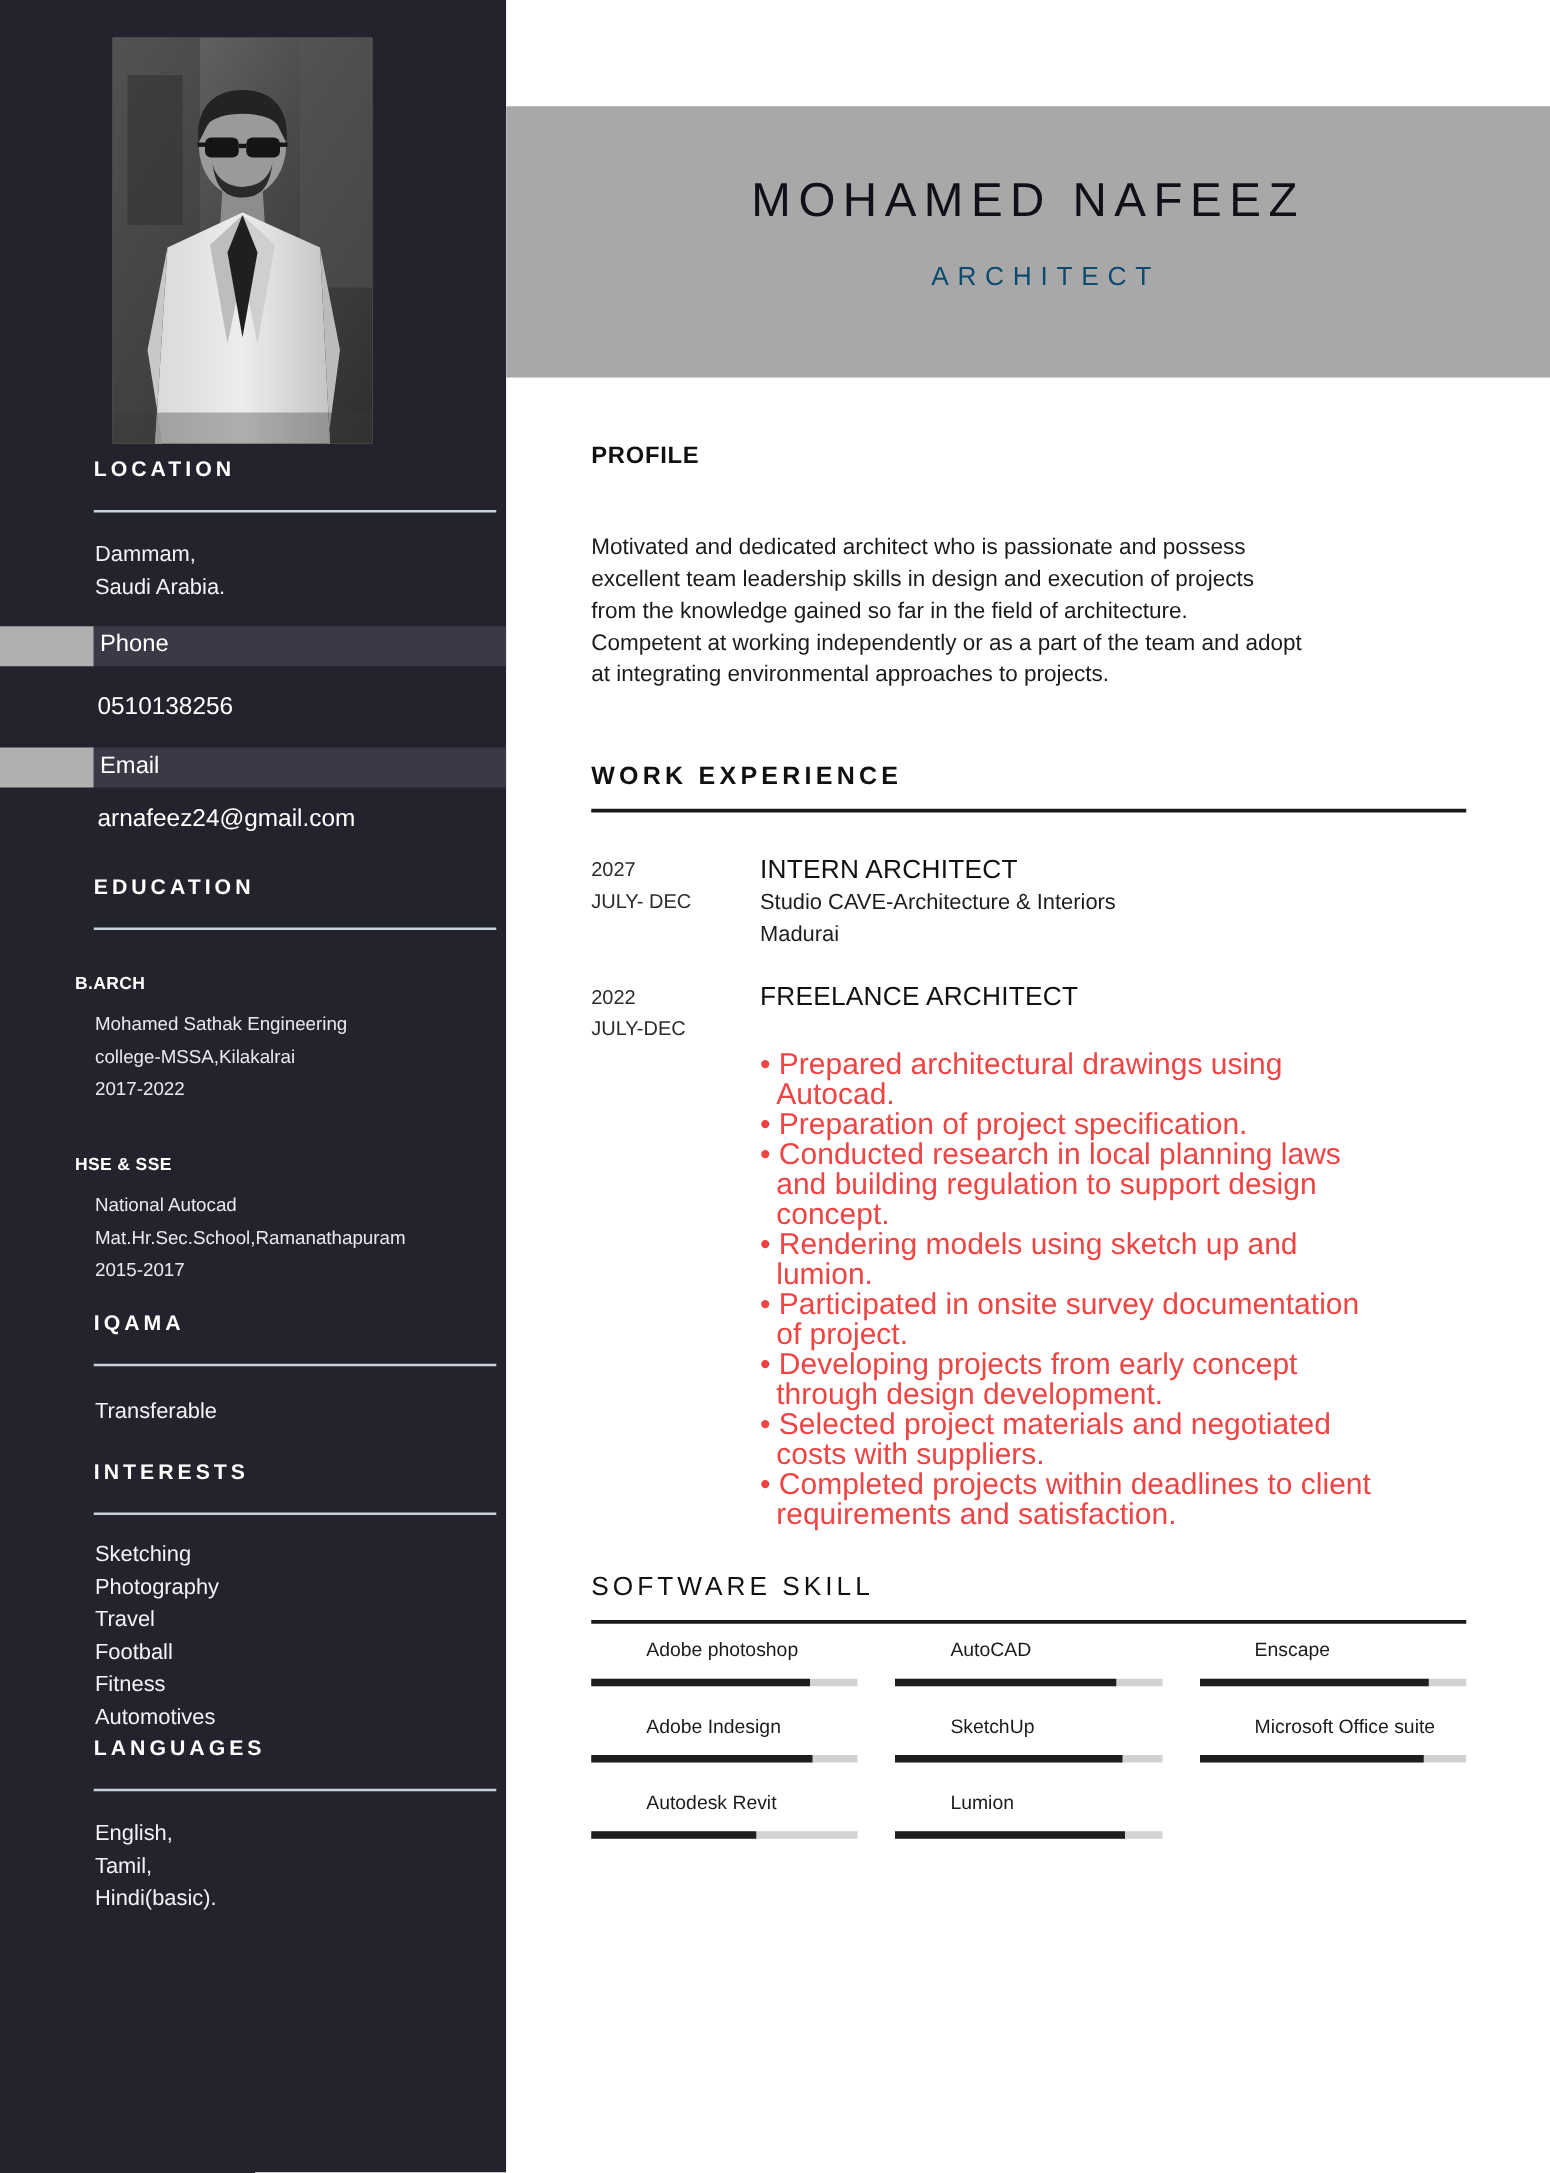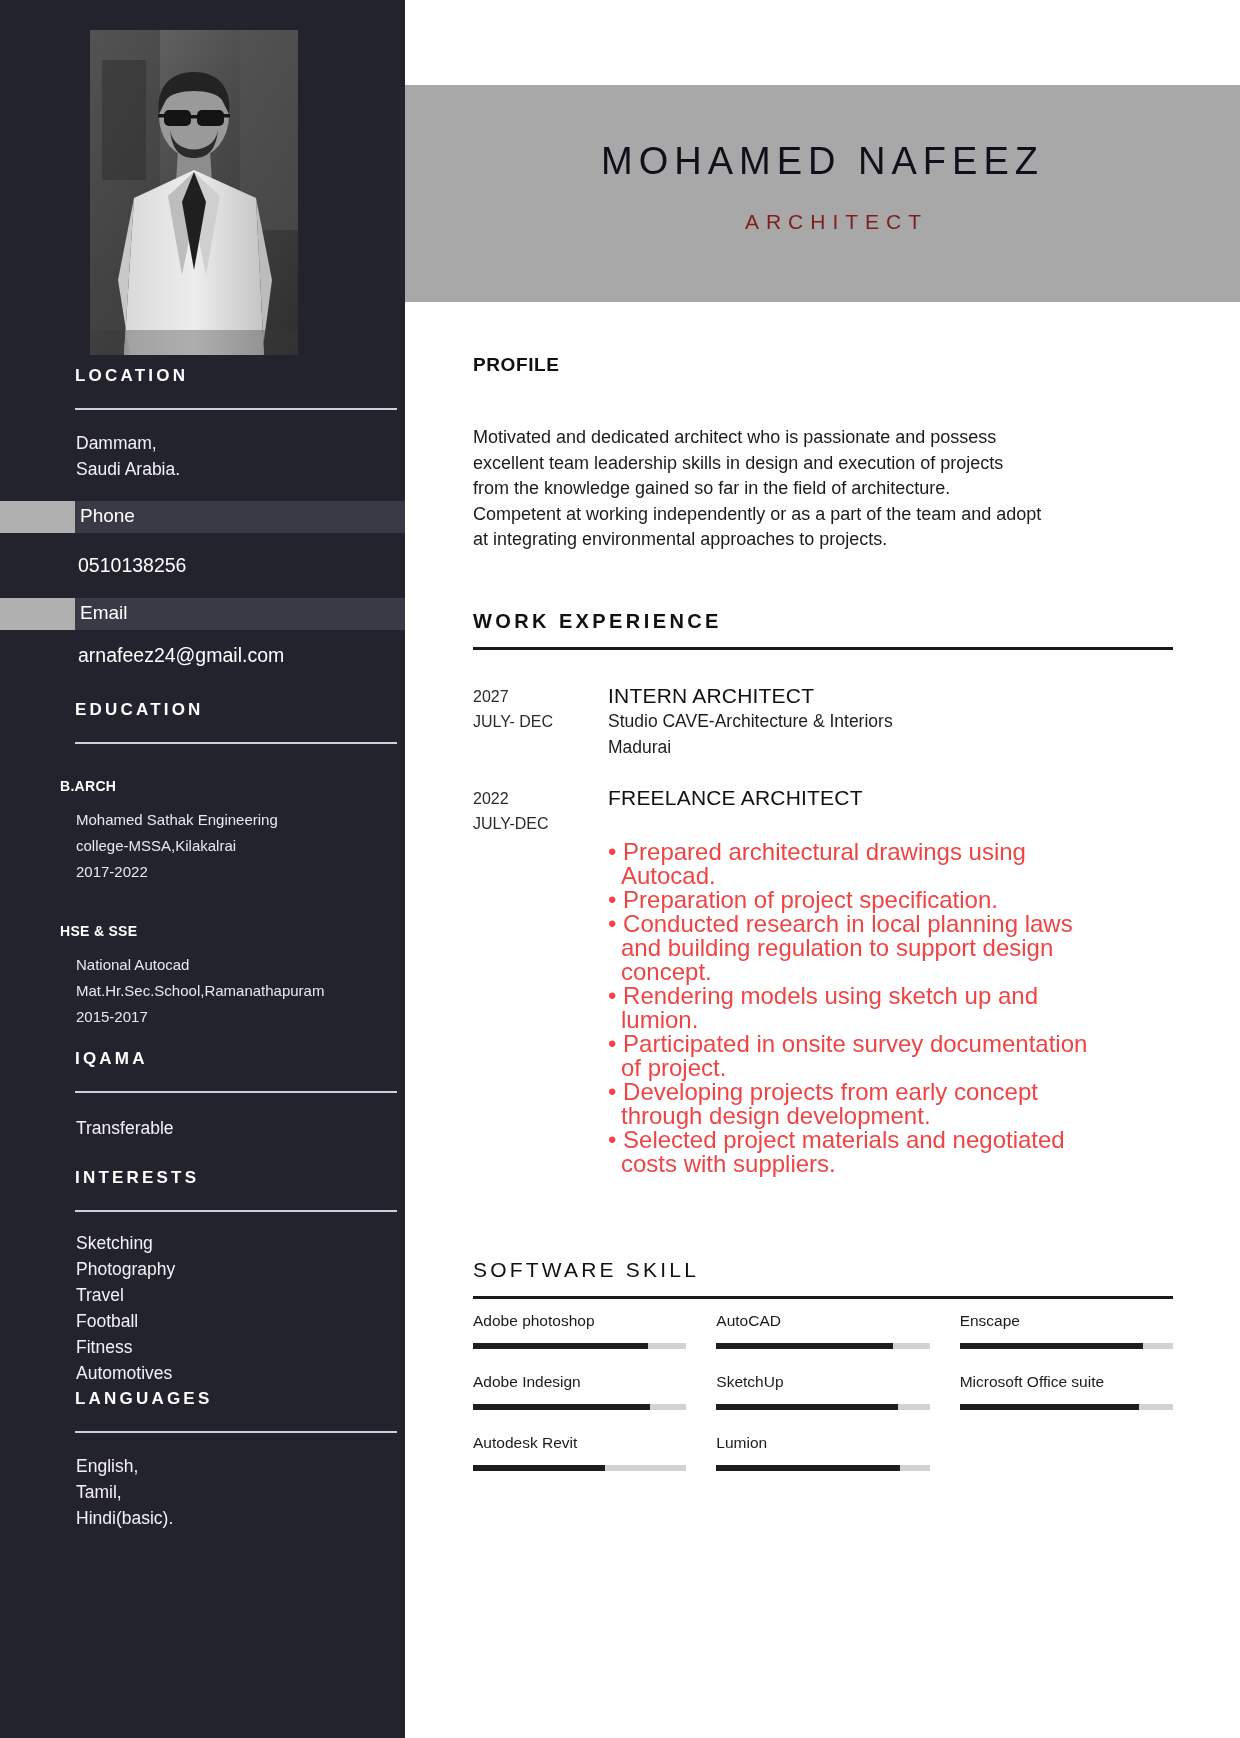--- a/index.html
+++ b/index.html
@@ -74,21 +74,21 @@
     background:#a8a8a8;
   }
   .hdr-name {
     position:absolute; left:0; right:0; top:55px;
     text-align:center; font-size:38px; letter-spacing:6px;
     color:#101018; font-weight:400;
   }
   .hdr-role {
     position:absolute; left:0; right:0; top:125px;
     text-align:center; font-size:21px; letter-spacing:7px;
-    color:#7f1d1d; font-weight:400;padding-left:28px;
+    color:#0c4a6e; font-weight:400;padding-left:28px;
   }
 
   .sec { position:absolute; left:68px; width:700px; }
   .sec-h-bold {
     font-size:19px; font-weight:bold; letter-spacing:.6px; color:#111;
   }
   .sec-h-track {
     font-size:20px; font-weight:bold; letter-spacing:3.4px; color:#111;
   }
   .sec-h-light {
@@ -114,21 +114,21 @@
     list-style:none; font-size:24px; line-height:24px;
     color:#ef4444; font-weight:300; text-indent:-13px; padding-left:13px;
   }
 
   .skill-grid {
     position:absolute; left:0; top:0; width:700px;
     display:grid; grid-template-columns:1fr 1fr 1fr;
     column-gap:30px; row-gap:24px;
   }
   .skill-name {
-    font-size:15.5px; color:#1b1b1b; font-weight:300; margin-bottom:13px;
+    font-size:15.5px; color:#1b1b1b; font-weight:300; margin-bottom:13px;margin-left:44px;
   }
   .skill-track { height:6px; background:#d2d2d2; width:100%; }
   .skill-fill { height:6px; background:#1e1e1e; }
 </style>
 </head>
 <body>
 
 <div id="sidebar">
 
   <div class="photo-frame">
@@ -296,20 +296,21 @@
   </div>
 
   <ul class="bullets" style="top:840px;">
     <li>•&nbsp;<span>Prepared architectural drawings using Autocad.</span></li>
     <li>•&nbsp;<span>Preparation of project specification.</span></li>
     <li>•&nbsp;<span>Conducted research in local planning laws and building regulation to support design concept.</span></li>
     <li>•&nbsp;<span>Rendering models using sketch up and lumion.</span></li>
     <li>•&nbsp;<span>Participated in onsite survey documentation of project.</span></li>
     <li>•&nbsp;<span>Developing projects from early concept through design development.</span></li>
     <li>•&nbsp;<span>Selected project materials and negotiated costs with suppliers.</span></li>
+    <li>•&nbsp;<span>Completed projects within deadlines to client requirements and satisfaction.</span></li>
   </ul>
 
   <div class="sec" style="top:1258px;">
     <div class="sec-h-light">SOFTWARE SKILL</div>
     <div class="sec-rule"></div>
   </div>
 
   <div class="sec" style="top:1312px; width:565px;">
     <div class="skill-grid">
       <div>

